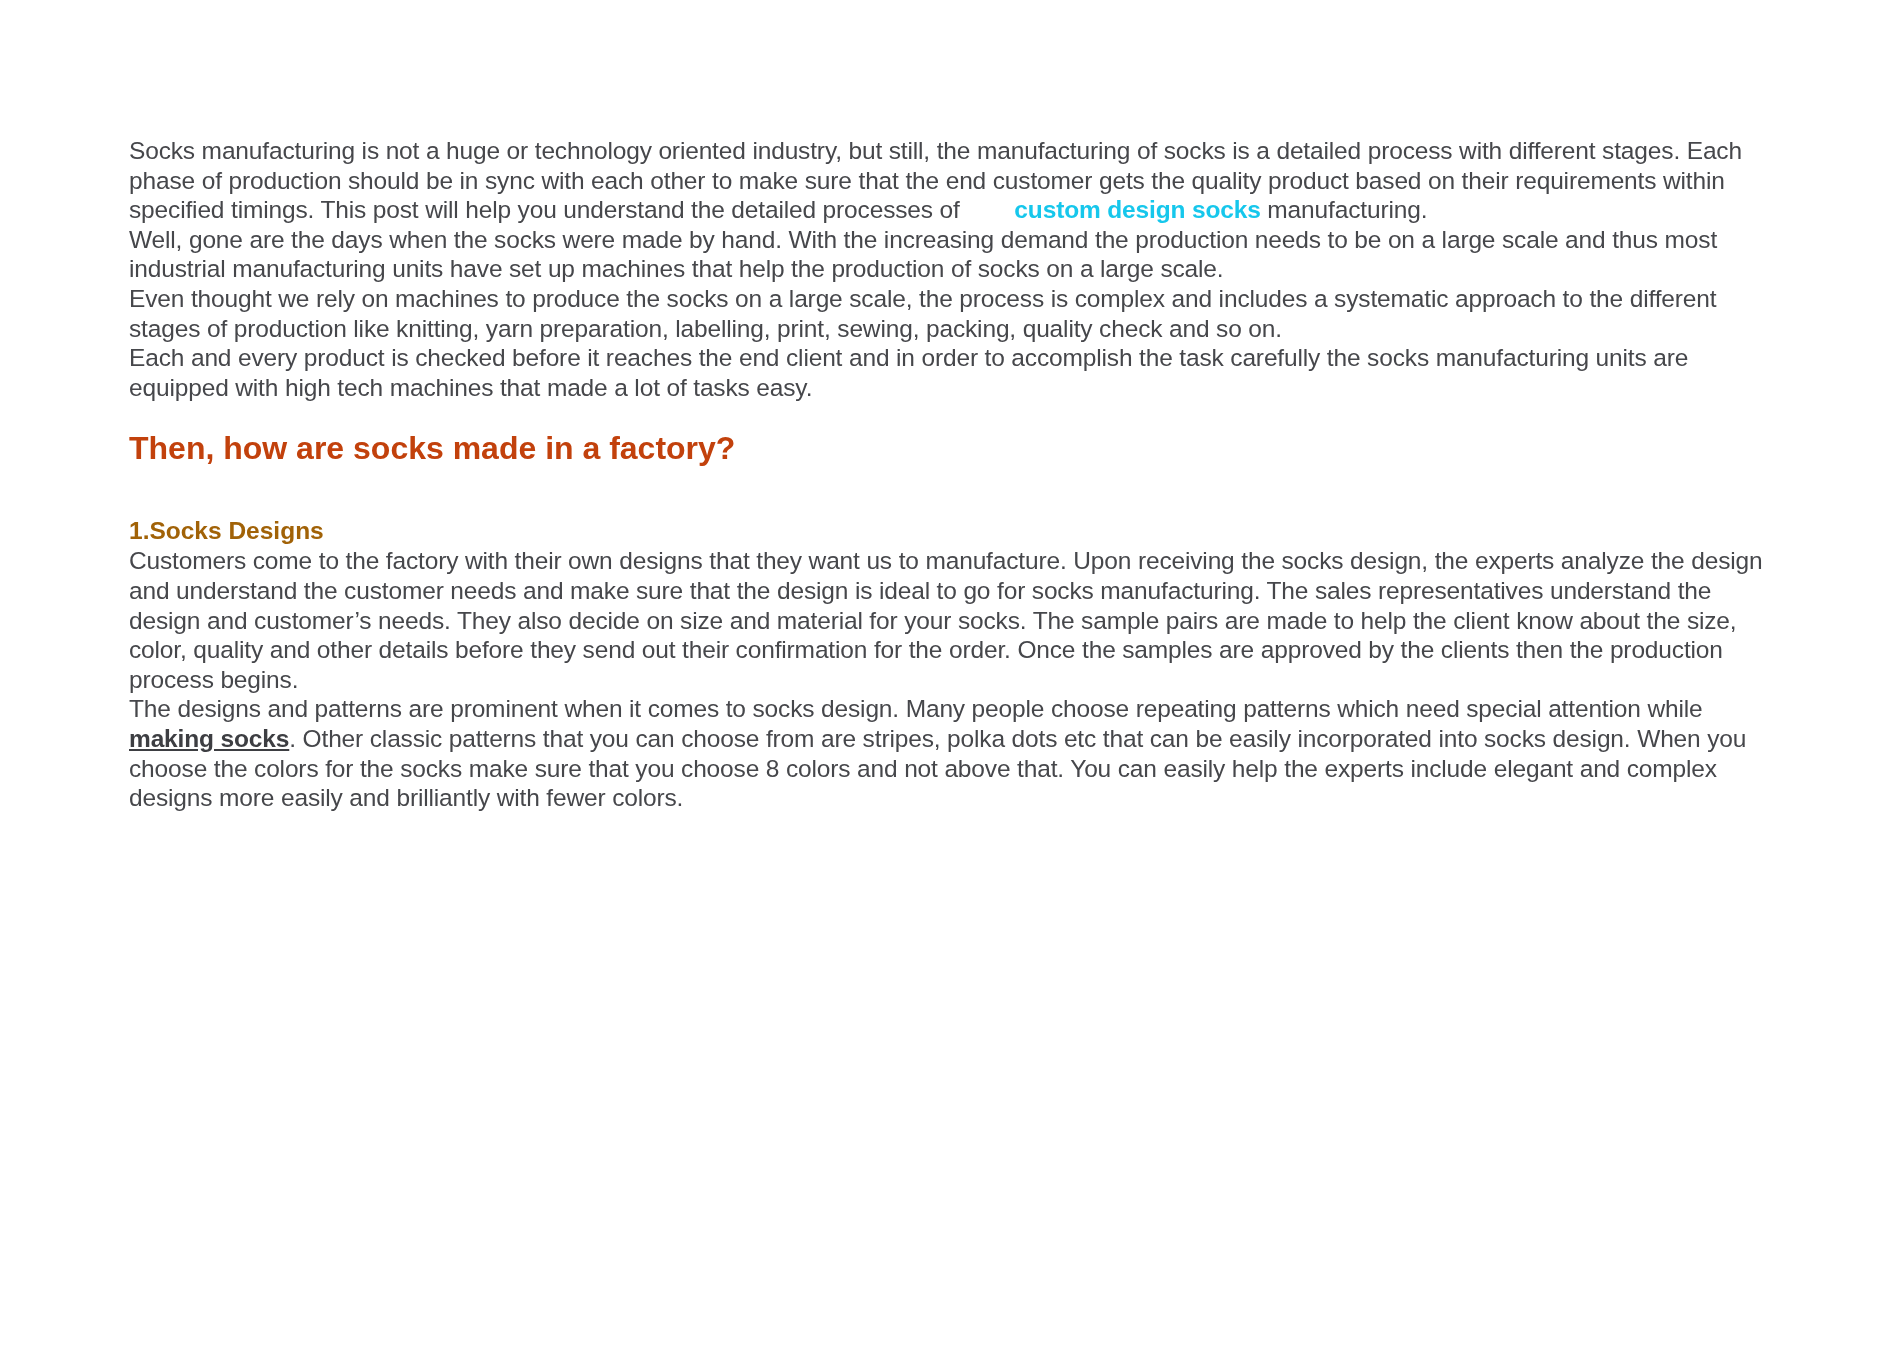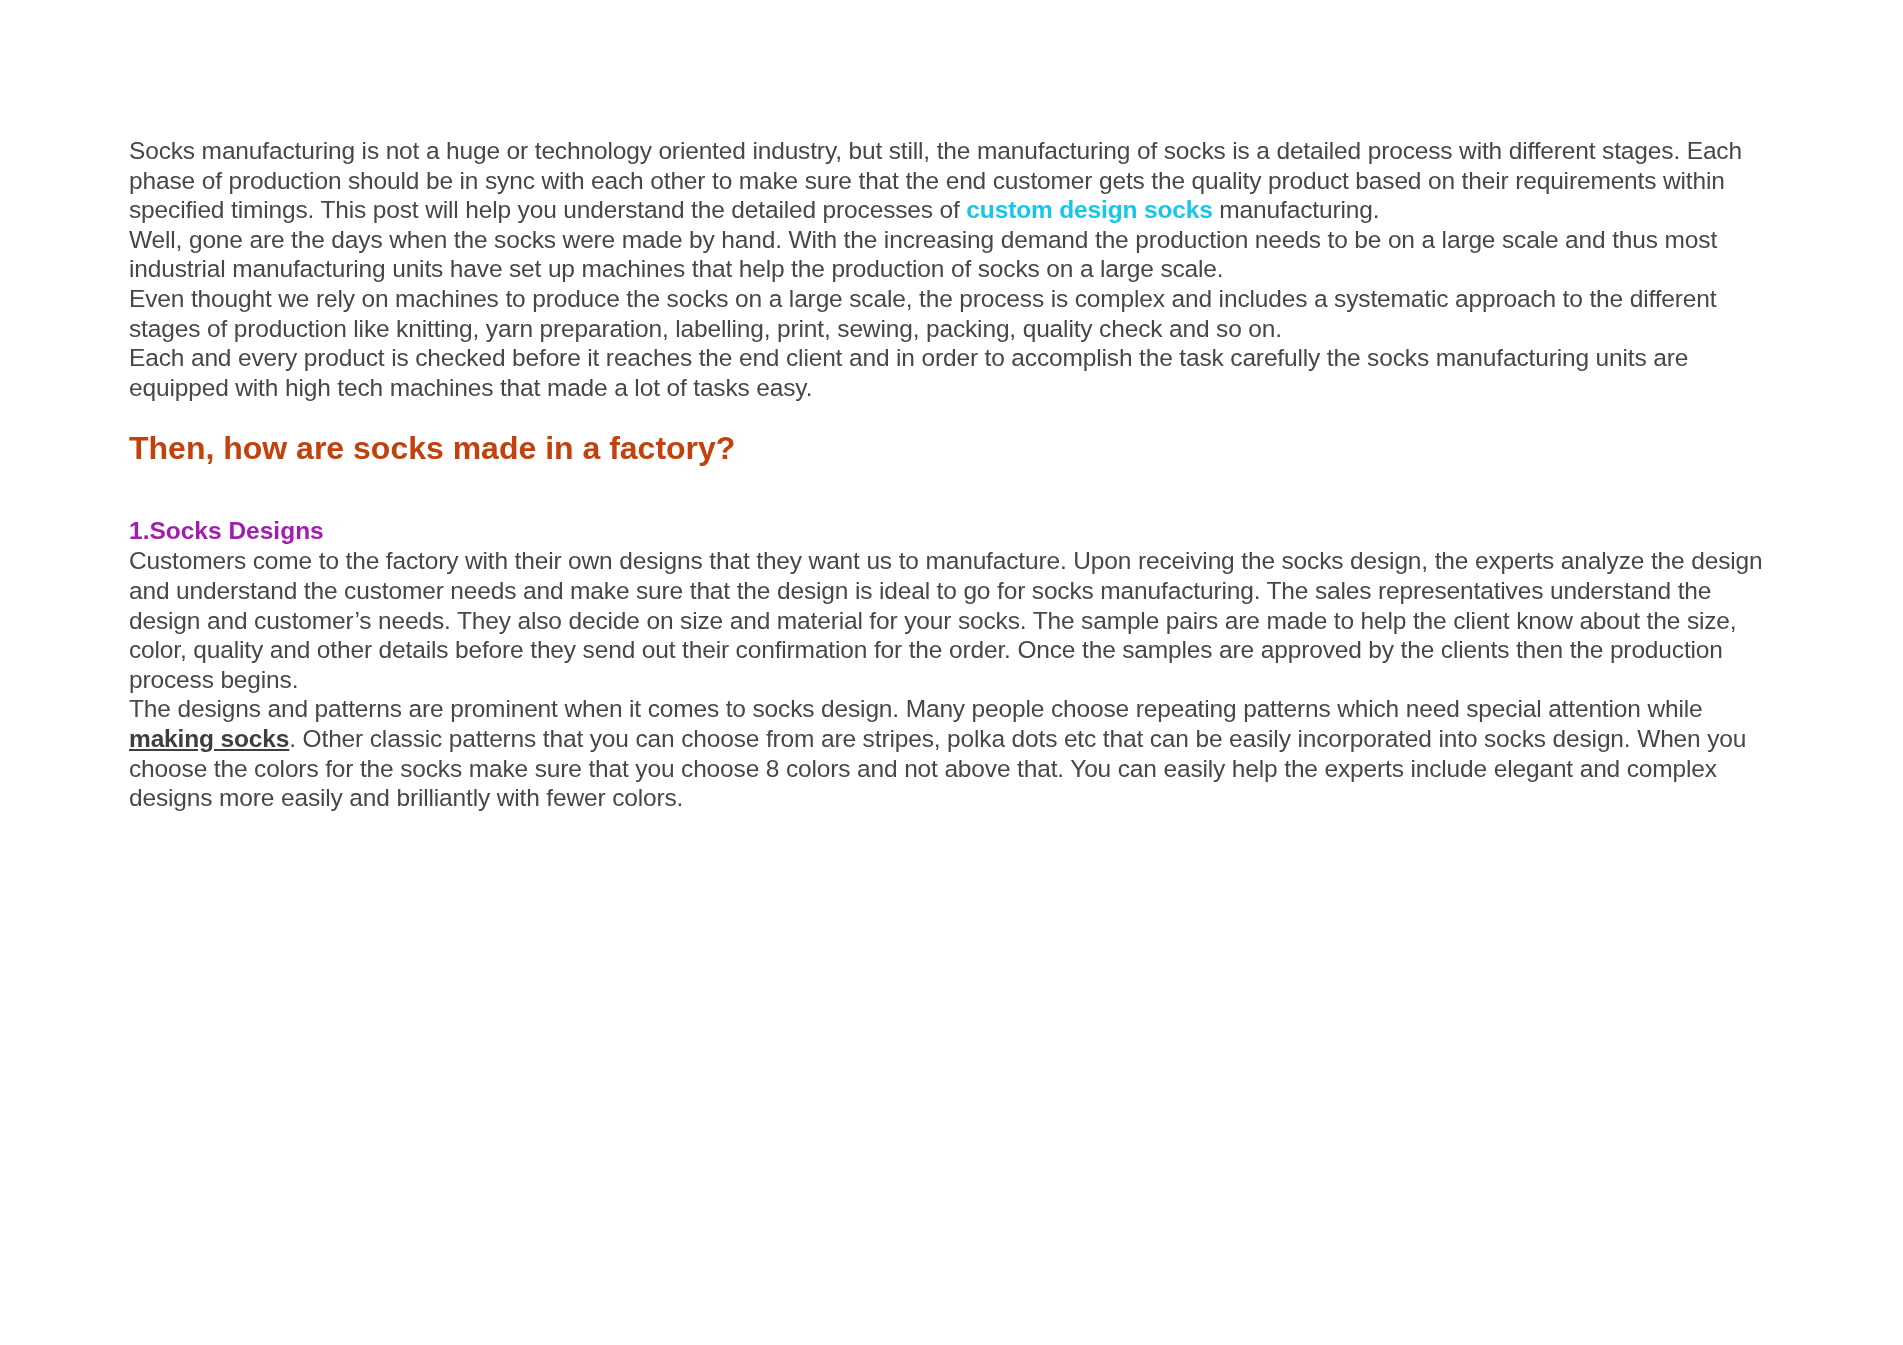--- a/index.html
+++ b/index.html
@@ -53,28 +53,29 @@
       font-weight: bold;
       color: #c2410c;
     }
     .p5 { margin-top: 6px; }
     h3.sub-title {
       margin: 0;
       margin-top: 48px;
       font-size: 24.5px;
       line-height: 30px;
       font-weight: bold;
-      color: #a21caf;
+      color: #a16207;
     }
     .p6 { margin-top: 49px; }
     .p7 { margin-top: 36px; }
     a.inline-link {
       color: #16c7ec;
       font-weight: bold;
       text-decoration: none;
+      margin-left: 48px;
     }
     strong.inline-bold {
       font-weight: bold;
       color: #3d3e42;
       text-decoration: underline;
     }
   </style>
 </head>
 <body>
 

